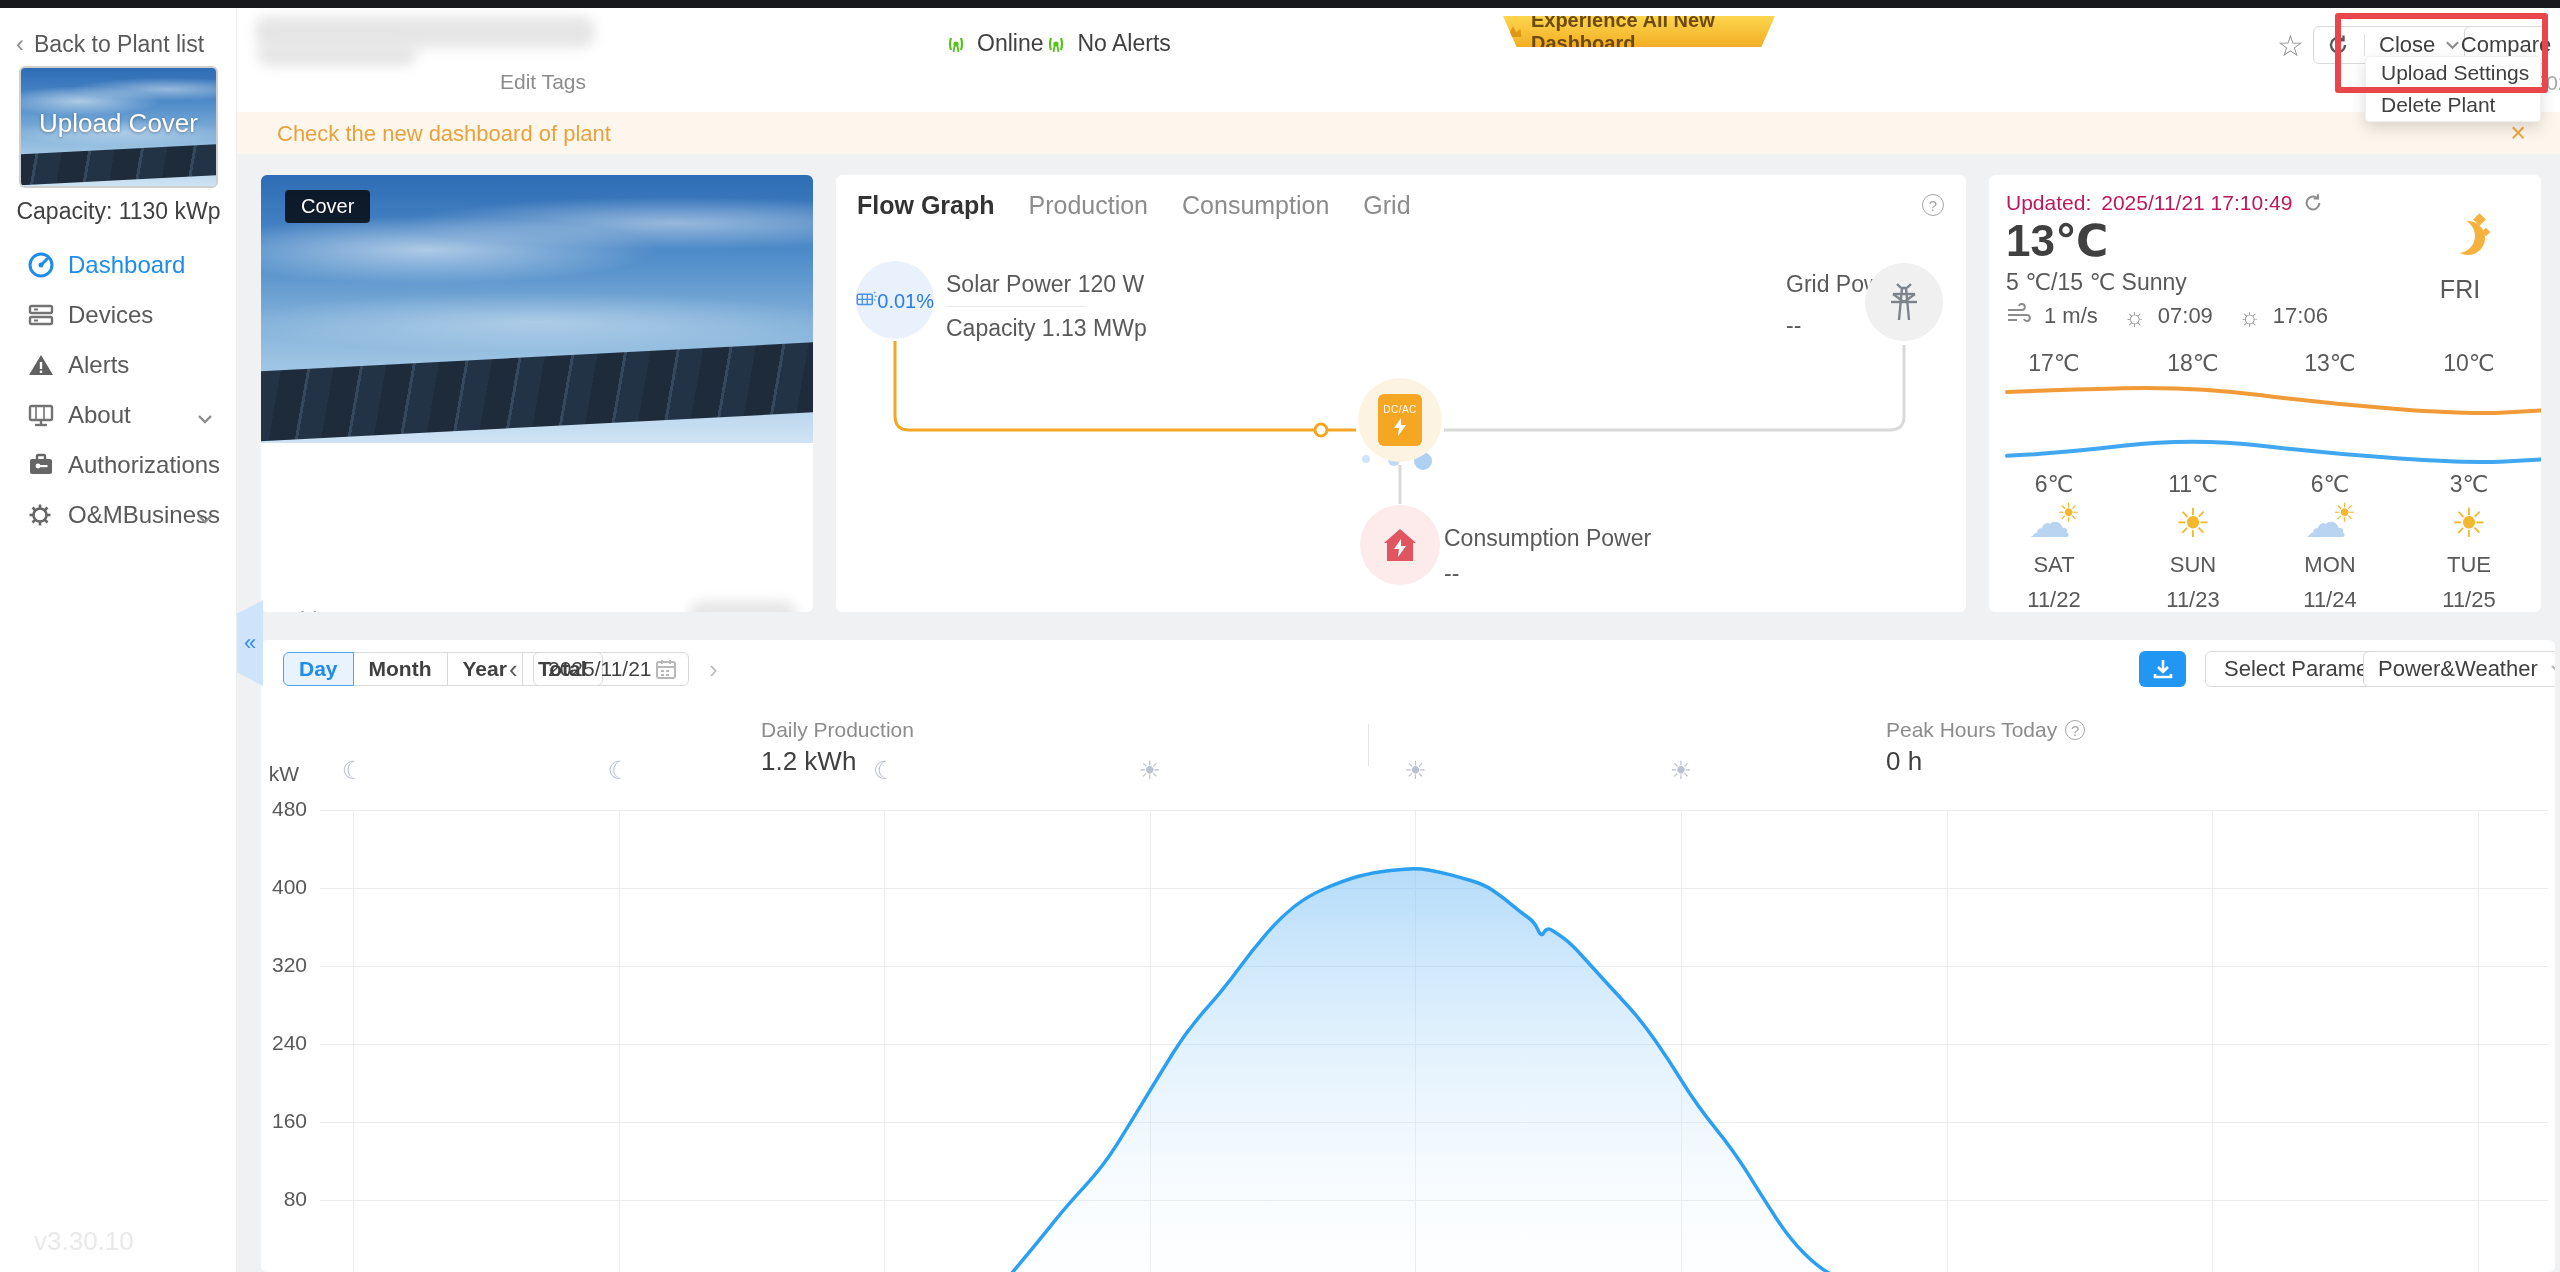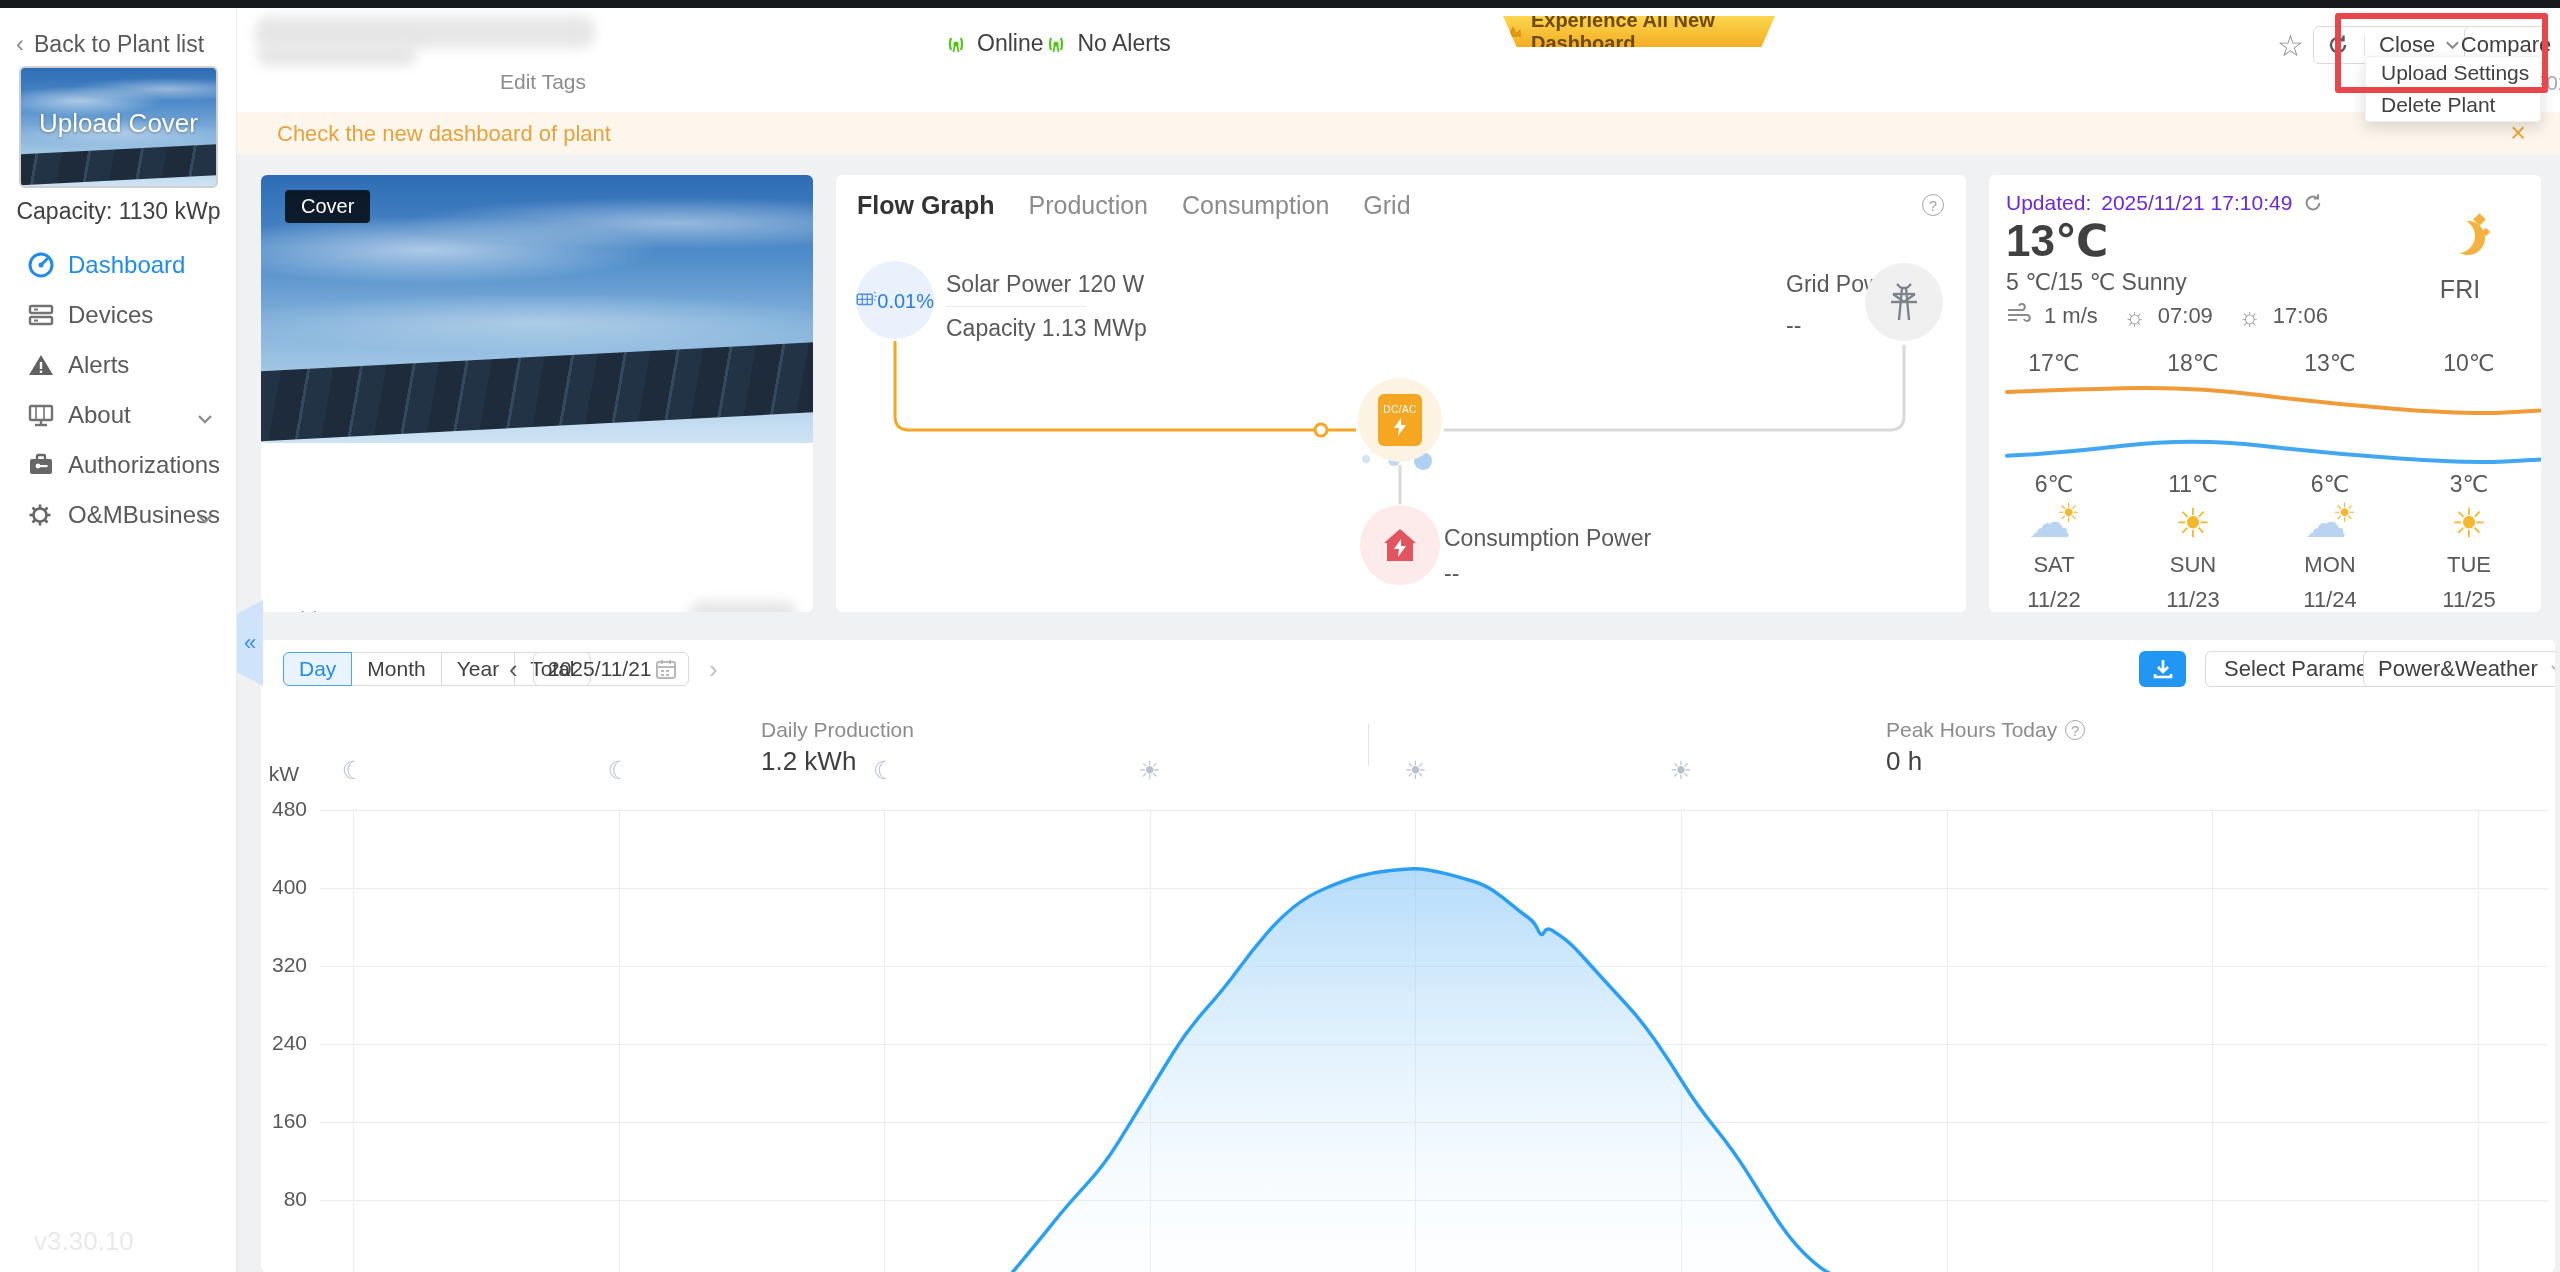--- a/index.html
+++ b/index.html
@@ -76,39 +76,39 @@
   .node-grid { left:1029px; top:88px; width:78px; height:78px; background:#f0f0f0; }
   .node-inverter { left:522px; top:203px; width:84px; height:84px; background:#fdf3e2; }
   .inv-box { width:44px; height:52px; background:#f5a623; border-radius:6px; display:flex; flex-direction:column; align-items:center; justify-content:center; gap:3px; }
   .inv-text { font-size:10px; color:#fff; letter-spacing:.5px; }
   .node-consumption { left:524px; top:330px; width:80px; height:80px; background:#fdeaea; }
   .flow-label-1 { font-size:23px; color:#595959; }
   .flow-sep { height:1px; background:#ededed; margin:8px 0; width:140px; }
   .flow-help { position:absolute; left:1086px; top:19px; }
 
   .weather-card { left:1989px; top:175px; width:552px; height:437px; overflow:hidden; }
-  .wc-updated { position:absolute; left:17px; top:16px; display:flex; align-items:center; gap:10px; font-size:21px; color:#6d28d9; }
+  .wc-updated { position:absolute; left:17px; top:16px; display:flex; align-items:center; gap:10px; font-size:21px; color:#be185d; }
   .wc-temp { position:absolute; left:17px; top:40px; font-size:44px; font-weight:600; color:#404040; }
   .wc-summary { position:absolute; left:17px; top:94px; font-size:23px; color:#595959; }
   .wc-day { position:absolute; left:447px; top:100px; width:48px; text-align:center; font-size:25px; color:#595959; }
   .wc-sun-row { position:absolute; left:17px; top:128px; display:flex; align-items:flex-start; gap:12px; font-size:22px; color:#595959; }
   .moon { position:absolute; left:452px; top:40px; width:44px; height:44px; }
   .moon-disc { position:absolute; left:0; top:4px; width:34px; height:34px; border-radius:50%; box-shadow:10px 2px 0 0 #f6b23e; }
   .sparkle { position:absolute; background:#f6b23e; width:9px; height:9px; transform:rotate(45deg); }
   .fc-col { position:absolute; width:110px; text-align:center; }
   .fc-high,.fc-low { font-size:23px; color:#595959; }
   .fc-day,.fc-date { font-size:22px; color:#595959; }
   .fc-icon { position:relative; height:42px; margin:4px 0 8px; }
   .fc-icon.sunny::before { content:"☀"; color:#f5b72e; font-size:40px; line-height:42px; }
   .fc-icon.partly-cloudy::before { content:"☀"; position:absolute; left:58px; top:-4px; color:#f5b72e; font-size:26px; }
   .fc-icon.partly-cloudy::after { content:"☁"; position:absolute; left:30px; top:0; color:#b9d4f0; font-size:42px; line-height:42px; }
 
   
   .chart-card { left:261px; top:640px; width:2294px; height:632px; overflow:hidden; }
-  .seg-group { position:absolute; left:22px; top:12px; display:flex; }
+  .seg-group { position:absolute; left:22px; top:12px; display:flex;font-weight:bold; }
   .seg { height:34px; padding:0 15px; border:1px solid #d9d9d9; background:#fff; font-size:21px; color:#404040; display:flex; align-items:center; cursor:pointer; margin-left:-1px; }
   .seg:first-child { border-radius:6px 0 0 6px; margin-left:0; }
   .seg:last-child { border-radius:0 6px 6px 0; }
   .seg.active { border-color:#4aa3f5; background:#e8f3fd; color:#1f8ceb; z-index:2; }
   .nav-arrow { position:absolute; top:12px; height:34px; display:flex; align-items:center; font-size:26px; color:#595959; cursor:pointer; }
   .nav-arrow.dim { color:#c0c0c0; }
   .date-box { position:absolute; left:272px; top:12px; width:156px; height:34px; border:1px solid #d9d9d9; border-radius:6px; display:flex; align-items:center; justify-content:space-between; padding:0 10px 0 14px; font-size:21px; color:#404040; cursor:pointer; }
   .dl-btn { position:absolute; left:1878px; top:11px; width:47px; height:36px; background:#2196f3; border-radius:6px; display:flex; align-items:center; justify-content:center; cursor:pointer; }
   .sel-btn { position:absolute; left:1944px; top:11px; height:36px; padding:0 18px; }
   .pw-btn { position:absolute; left:2102px; top:11px; height:36px; padding:0 14px; gap:12px; }

